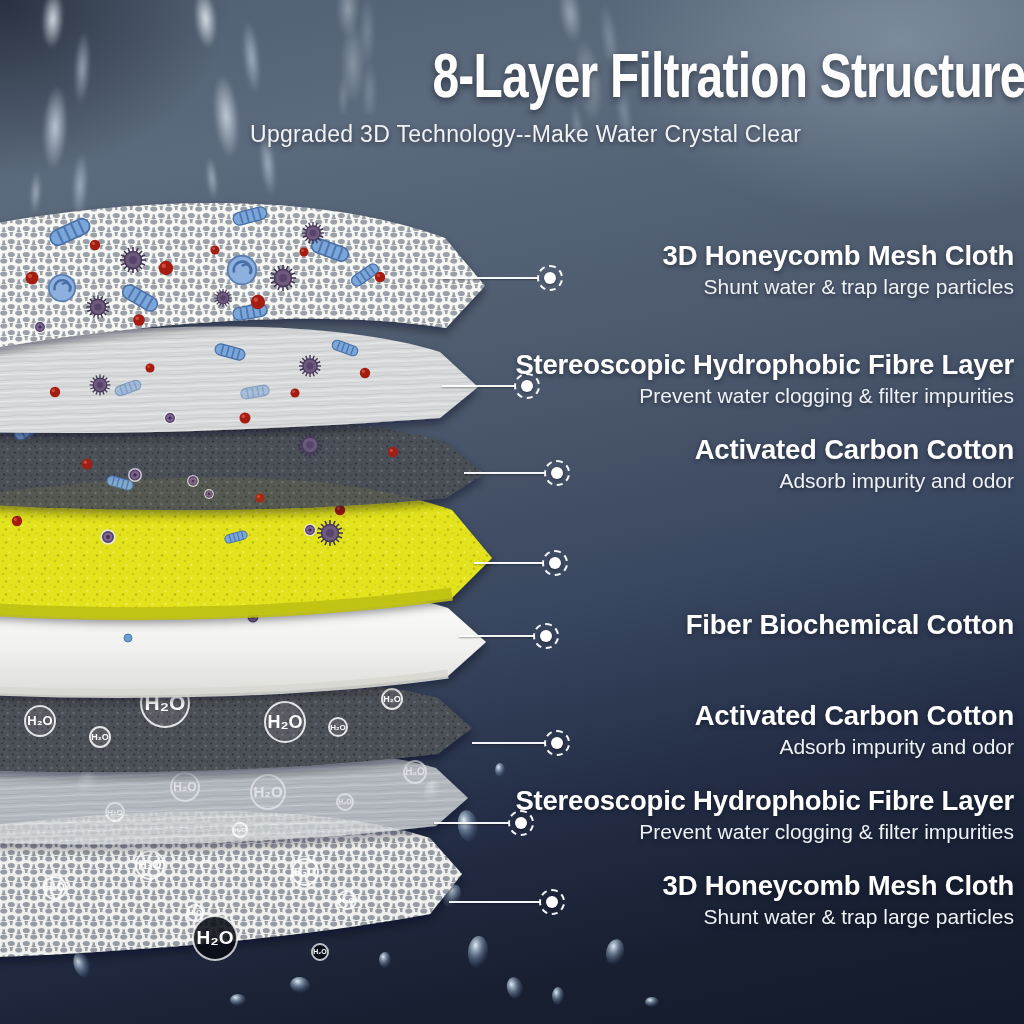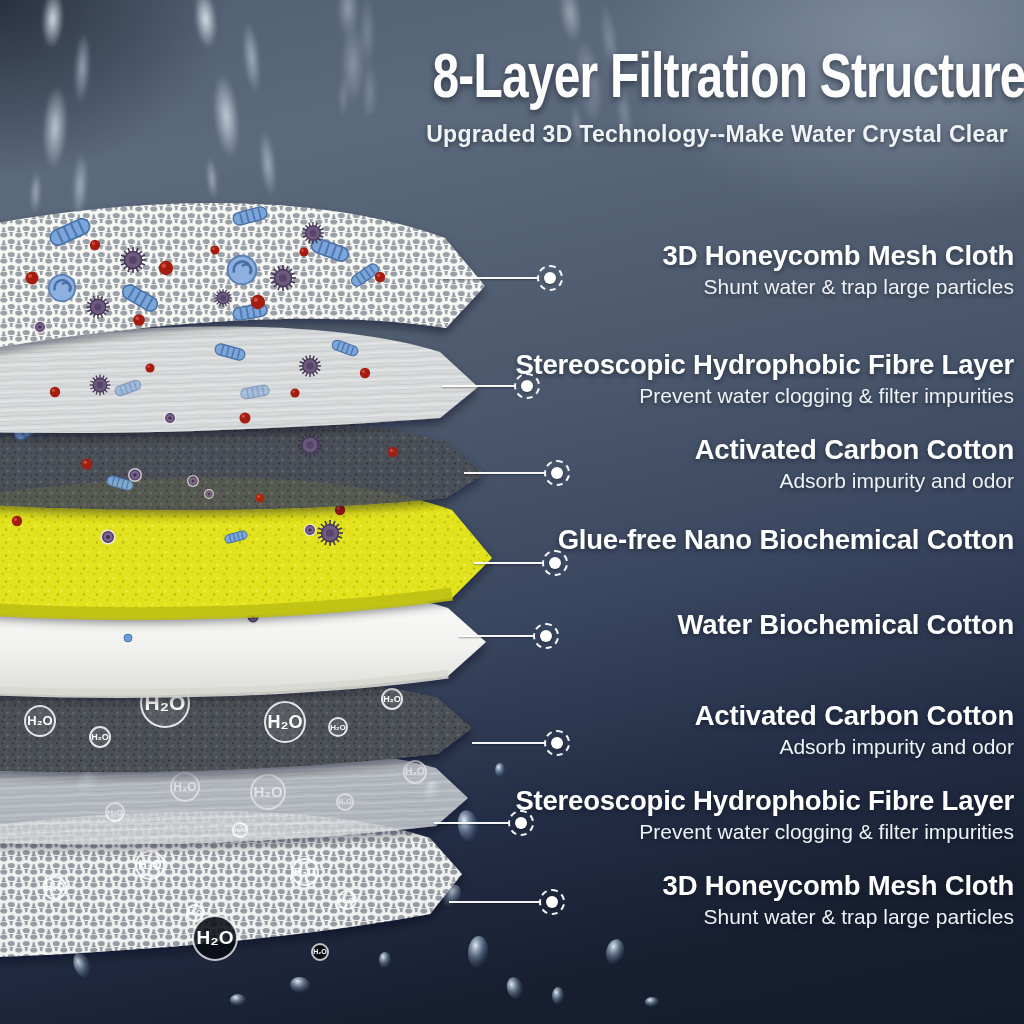--- a/index.html
+++ b/index.html
@@ -14,25 +14,25 @@
   
   .stream{position:absolute;filter:blur(1.5px);pointer-events:none;
     background:
       radial-gradient(ellipse 16px 42px at 30% 12%, rgba(240,248,255,.85), transparent 70%),
       radial-gradient(ellipse 12px 52px at 62% 32%, rgba(205,220,238,.6), transparent 70%),
       radial-gradient(ellipse 18px 60px at 38% 58%, rgba(236,245,255,.7), transparent 70%),
       radial-gradient(ellipse 11px 46px at 66% 82%, rgba(212,226,244,.55), transparent 72%),
       radial-gradient(ellipse 8px 30px at 22% 86%, rgba(225,236,250,.5), transparent 72%);
   }
   
-  .header{position:absolute;top:44px;right:14px;width:760px;text-align:right;color:#fff;}
+  .header{position:absolute;top:44px;right:14px;width:760px;color:#fff;}
   .header h1{margin:0;font-size:63px;font-weight:700;letter-spacing:-1px;line-height:1;
     transform:scaleX(.76);transform-origin:100% 50%;color:#fdfdfd;
     text-shadow:0 3px 8px rgba(10,15,25,.55);white-space:nowrap;}
-  .header p{margin:14px 2px 0 0;font-size:23px;font-weight:700;letter-spacing:.3px;color:#f0f3f6;
+  .header p{margin:14px 2px 0 0;font-size:23px;font-weight:400;letter-spacing:.3px;color:#f0f3f6;
     text-shadow:0 2px 5px rgba(10,15,25,.5);white-space:nowrap;}
   
   .callout{position:absolute;left:514px;width:500px;text-align:right;color:#fff;}
   .callout .title{font-size:27.5px;font-weight:600;letter-spacing:-.2px;white-space:nowrap;
     text-shadow:0 2px 5px rgba(10,15,25,.5);}
   .callout .desc{font-size:21px;margin-top:3px;color:#eef2f5;white-space:nowrap;
     text-shadow:0 2px 4px rgba(10,15,25,.5);}
   
   .marker{position:absolute;width:26px;height:26px;transform:translate(-50%,-50%);}
   .marker .ring{position:absolute;inset:0;border:2px dashed rgba(255,255,255,.95);border-radius:50%;box-sizing:border-box;}
@@ -352,24 +352,23 @@
   </div>
   <div class="callout" style="top:349px;">
     <div class="title">Stereoscopic Hydrophobic Fibre Layer</div>
     <div class="desc">Prevent water clogging &amp; filter impurities</div>
   </div>
   <div class="callout" style="top:434px;">
     <div class="title">Activated Carbon Cotton</div>
     <div class="desc">Adsorb impurity and odor</div>
   </div>
   <div class="callout" style="top:524px;">
-    <div class="title">Glue-free Nano Biochemical Cotton</div>
   </div>
   <div class="callout" style="top:609px;">
-    <div class="title">Water Biochemical Cotton</div>
+    <div class="title">Fiber Biochemical Cotton</div>
   </div>
   <div class="callout" style="top:700px;">
     <div class="title">Activated Carbon Cotton</div>
     <div class="desc">Adsorb impurity and odor</div>
   </div>
   <div class="callout" style="top:785px;">
     <div class="title">Stereoscopic Hydrophobic Fibre Layer</div>
     <div class="desc">Prevent water clogging &amp; filter impurities</div>
   </div>
   <div class="callout" style="top:870px;">

